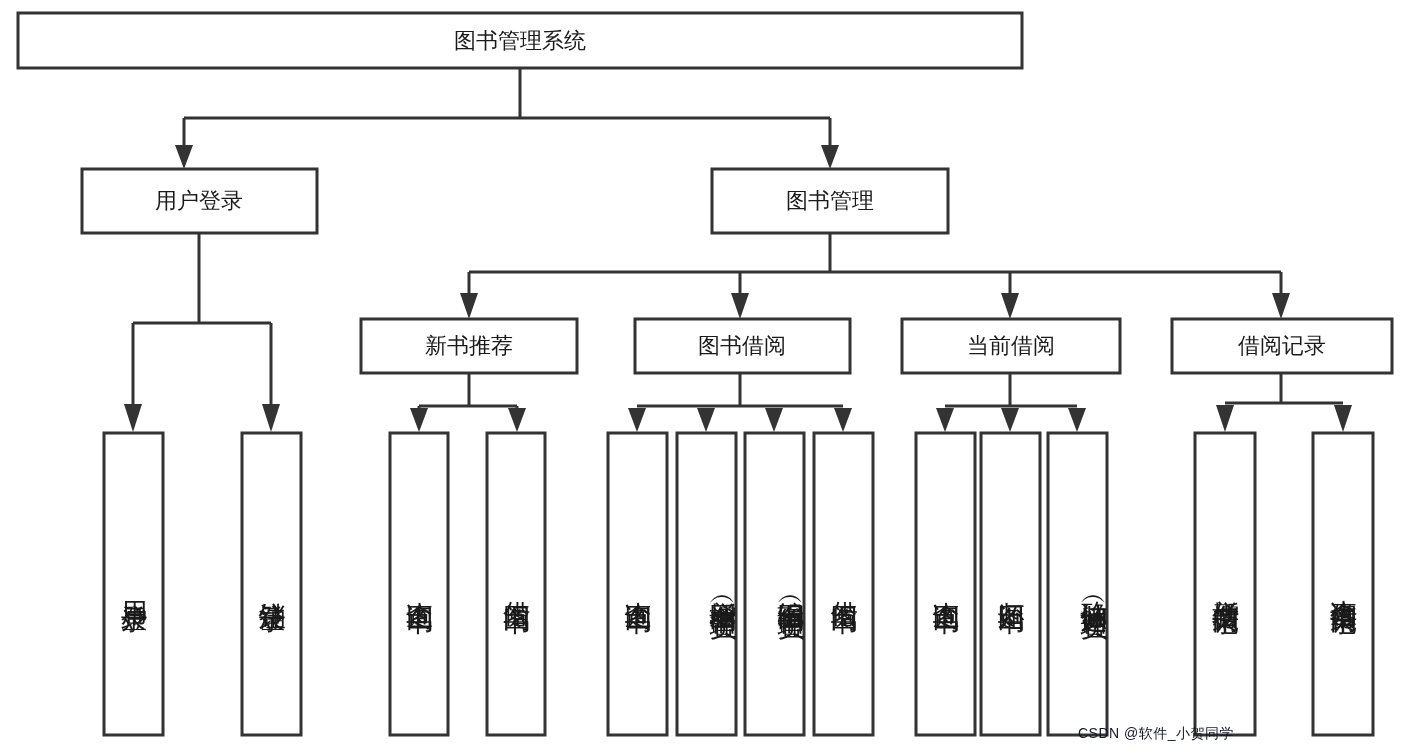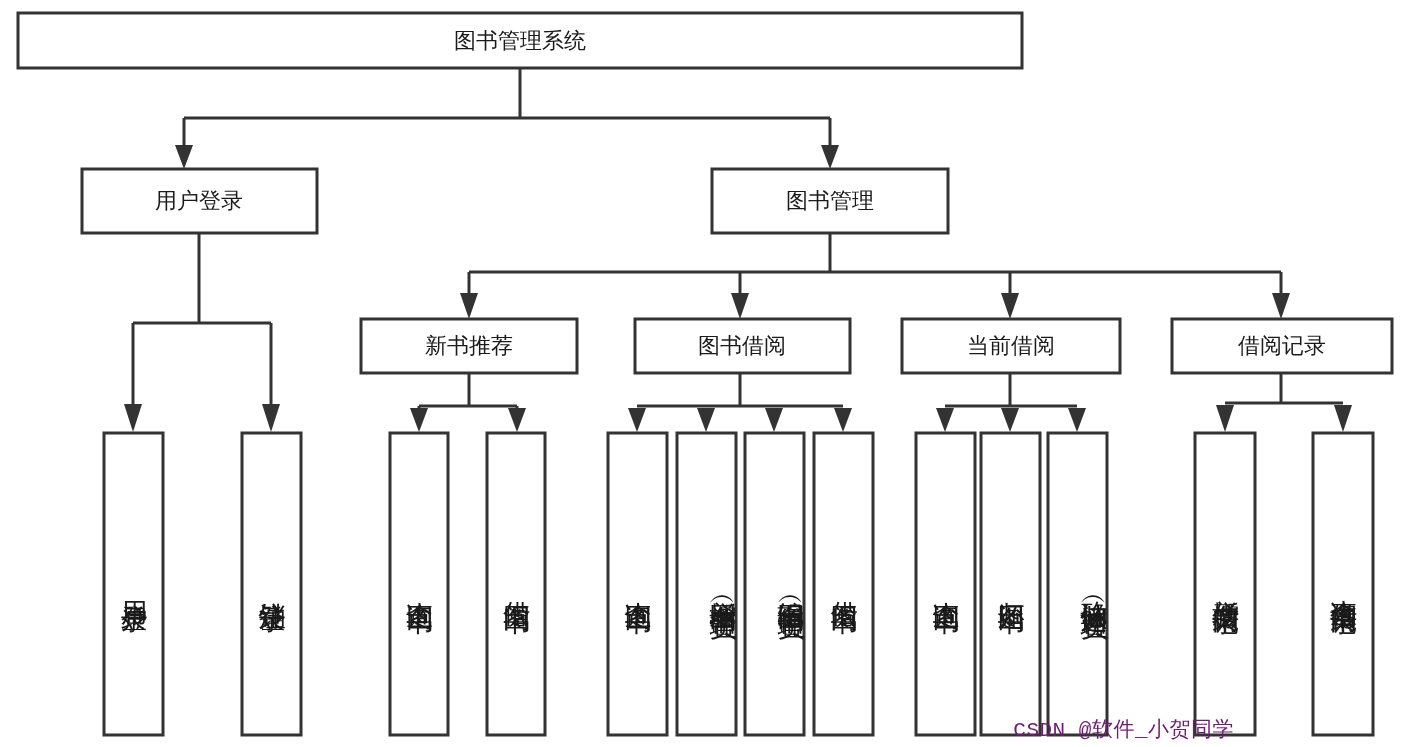--- a/index.html
+++ b/index.html
@@ -63,23 +63,23 @@
     white-space: nowrap;
     pointer-events: none;
   }
   .vlabel.center {
     align-items: center;
   }
   .watermark {
     position: absolute;
     right: 8px;
     bottom: 4px;
-    font-family: Liberation Mono, monospace;
-    font-size: 21px;
-    color: #701a75;
+    font-family: Liberation Sans, sans-serif;
+    font-size: 14px;
+    color: #0f172a;
     white-space: nowrap;
     letter-spacing: 0.5px;
   }
 </style>
 </head>
 <body>
 
 <div id="diagram-root">
 
   <svg class="canvas" viewBox="0 0 1405 747" xmlns="http://www.w3.org/2000/svg">

